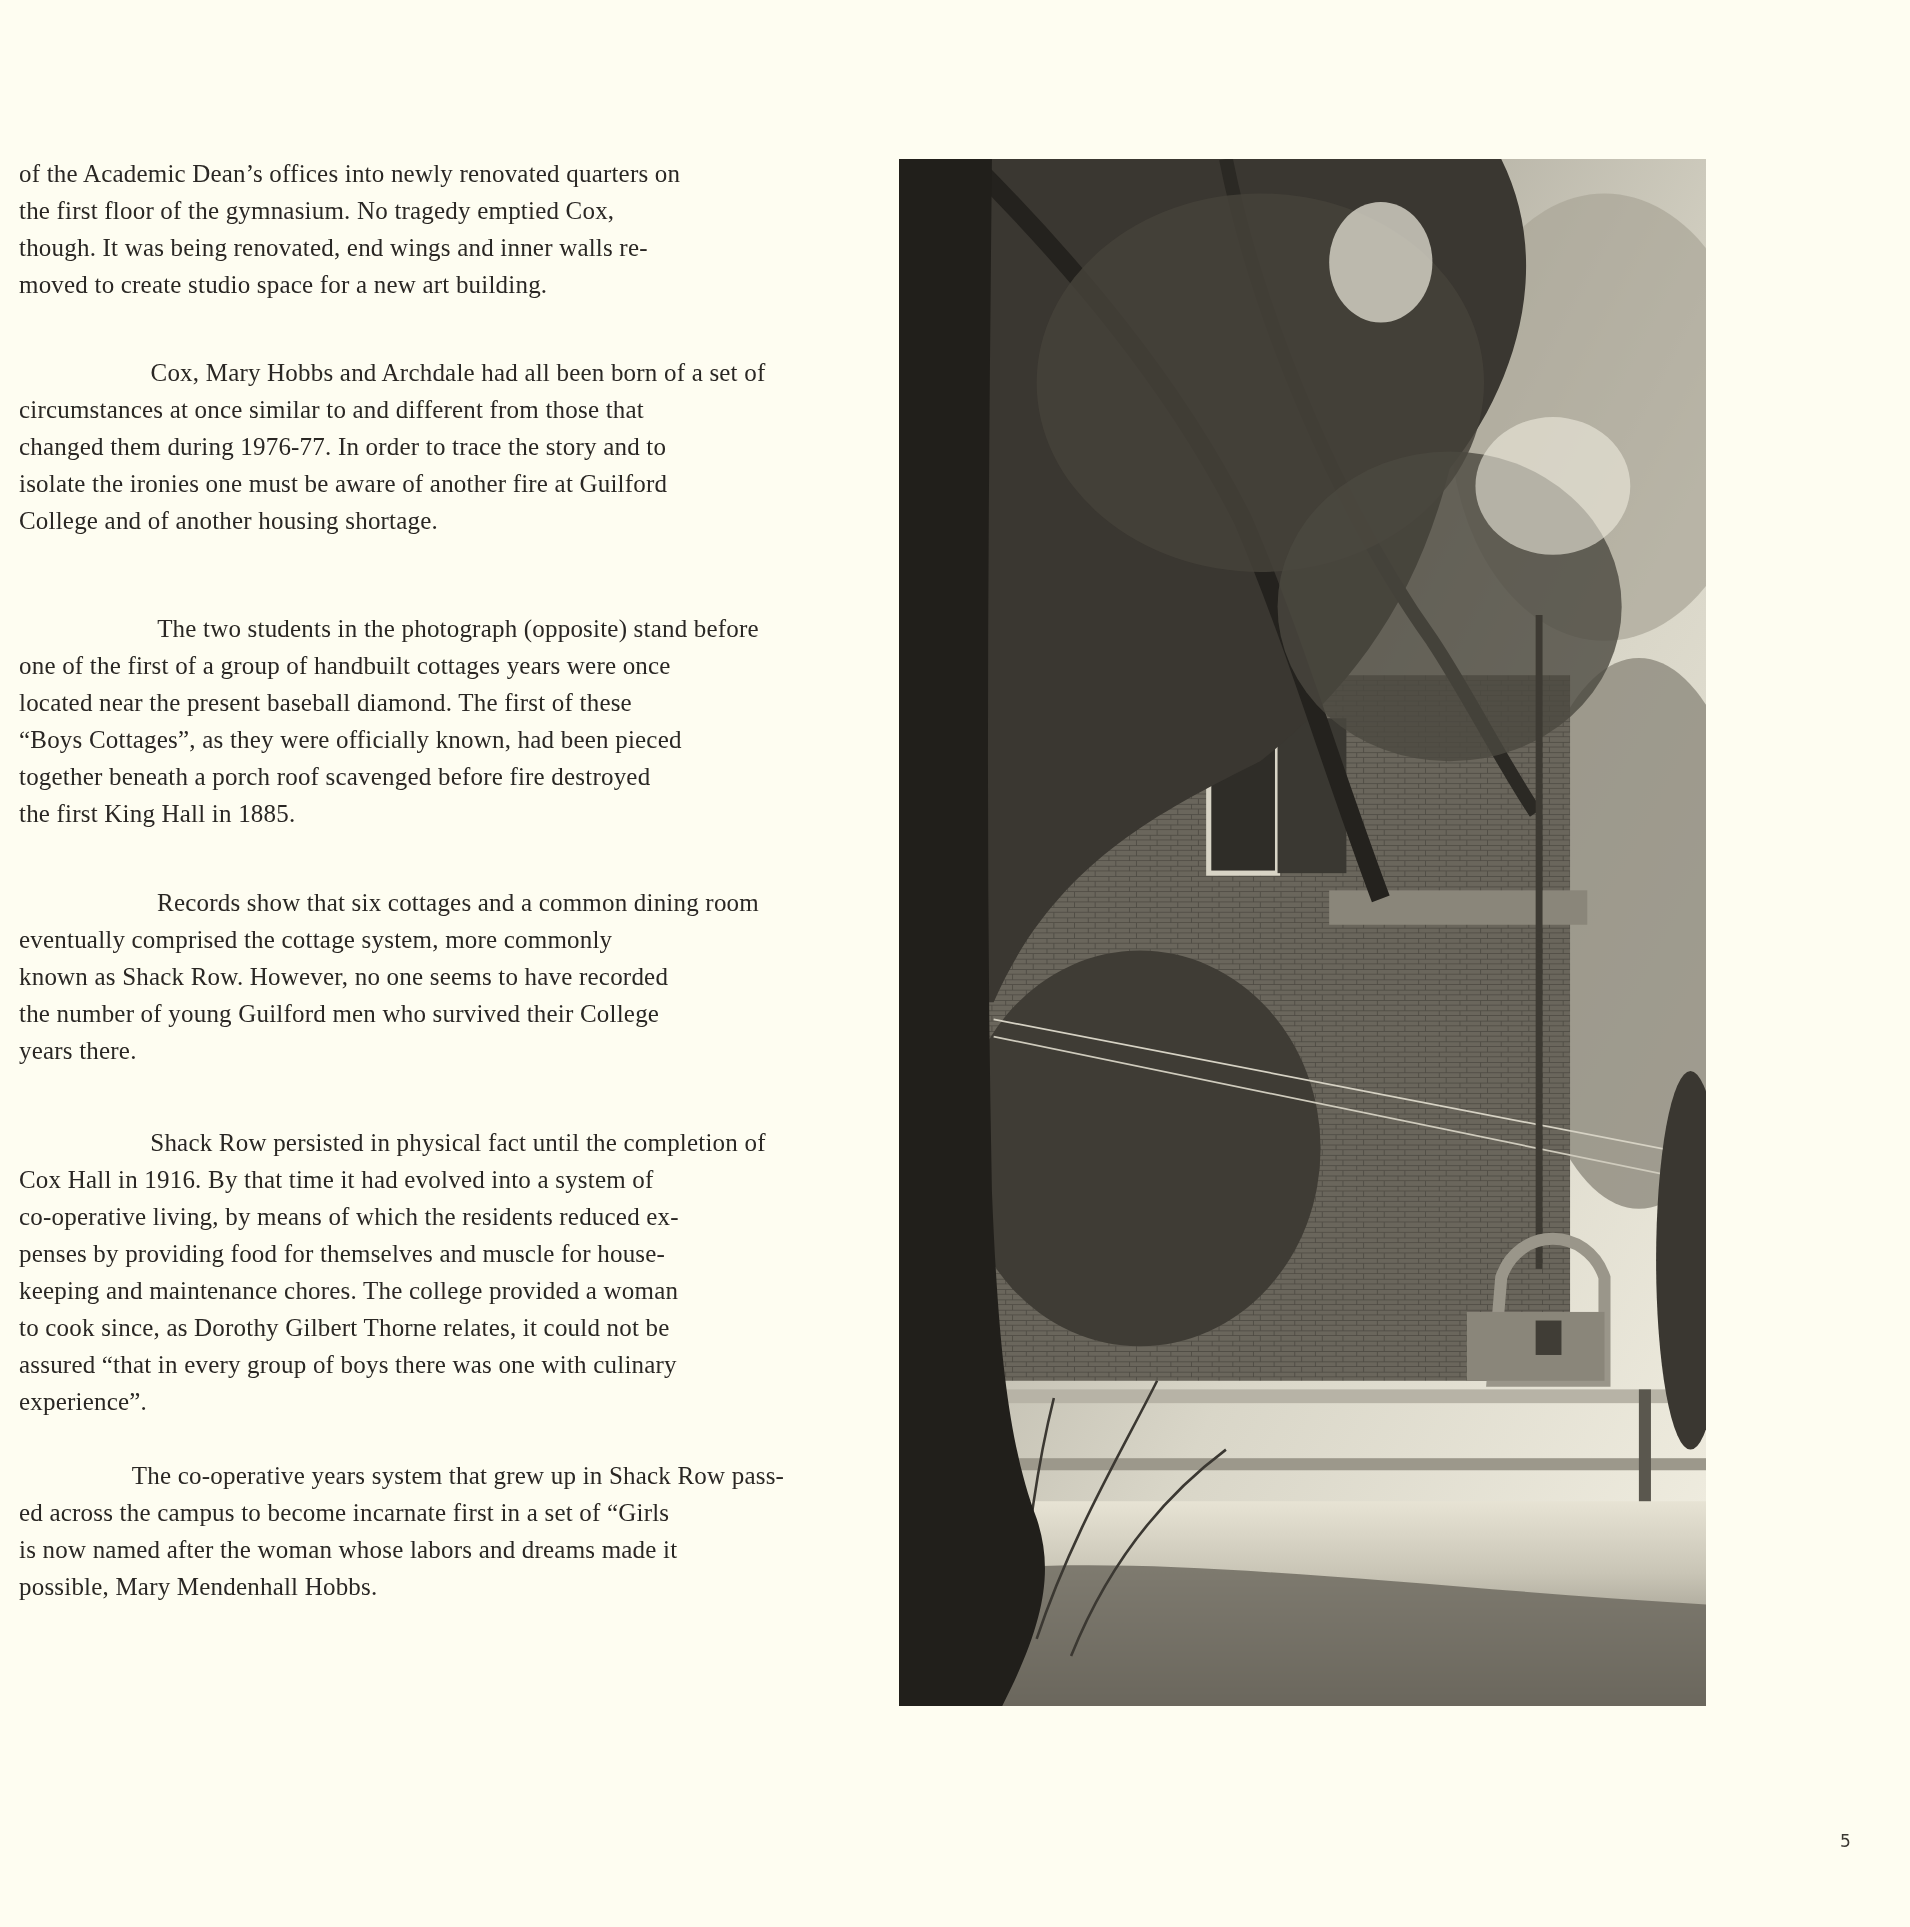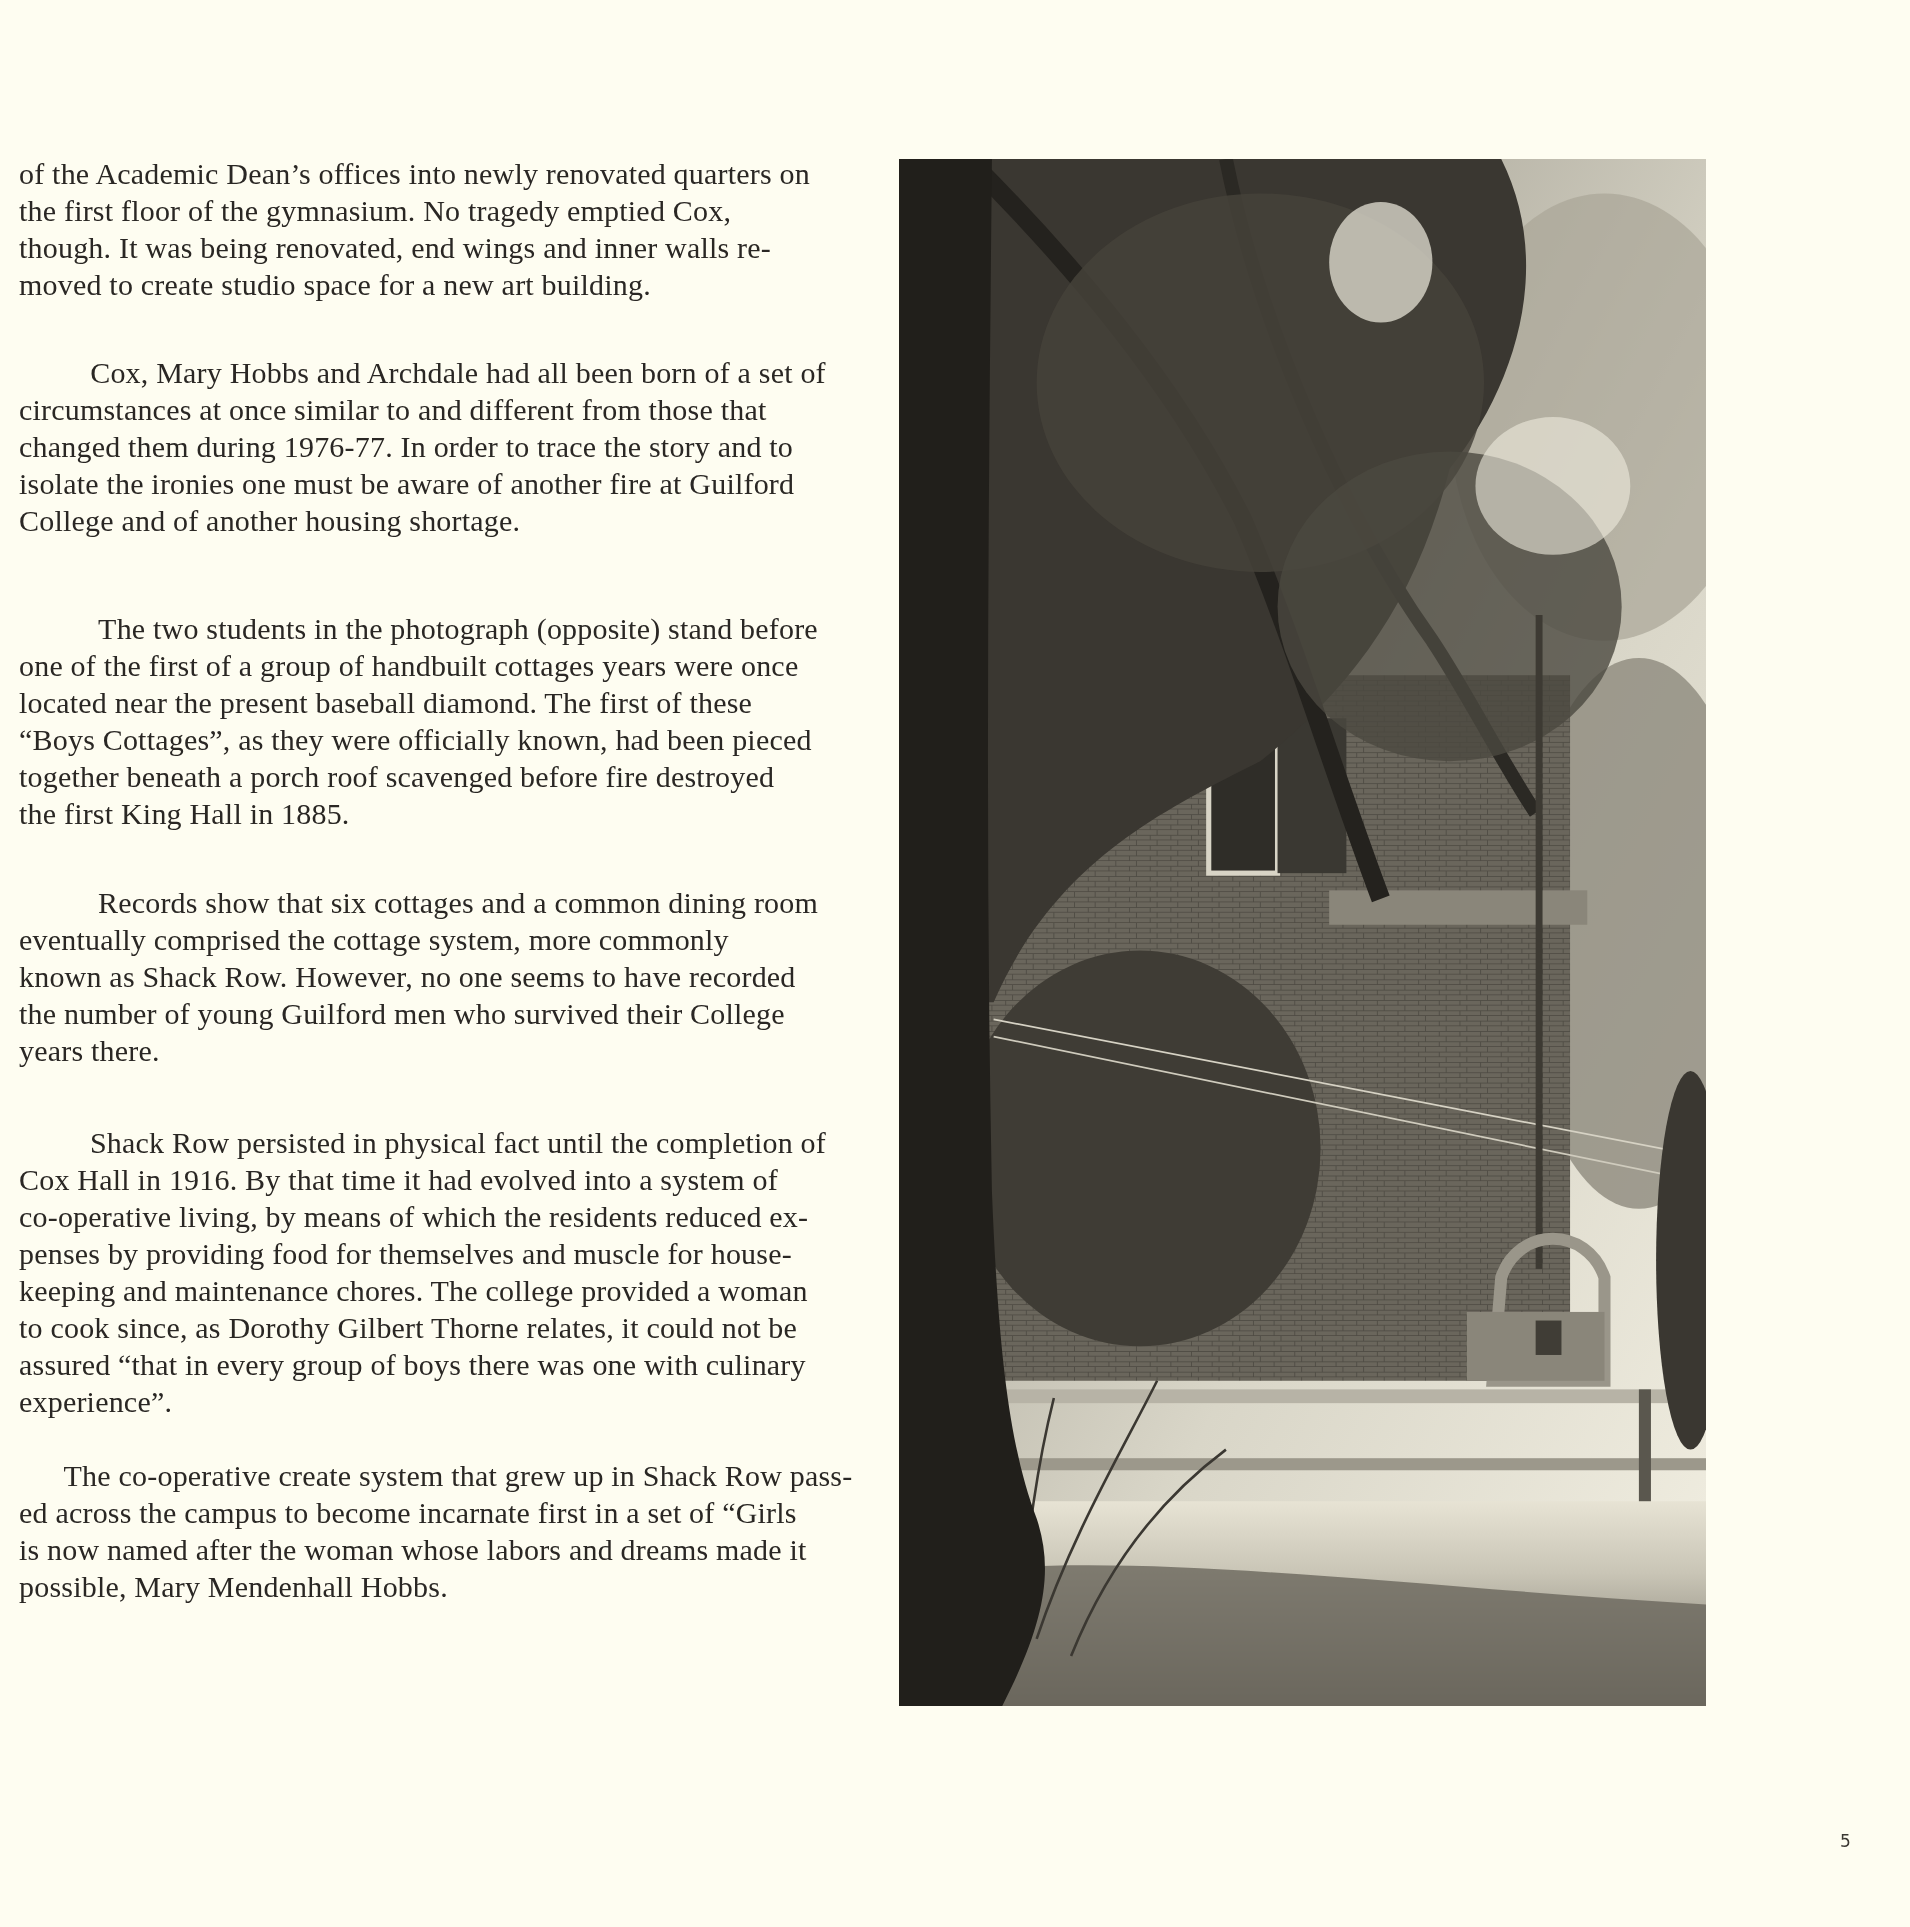--- a/index.html
+++ b/index.html
@@ -6,21 +6,21 @@
   body {
     width: 1910px; height: 1927px; position: relative; overflow: hidden;
     background: #fefdf1;
     font-family: "Liberation Serif", "DejaVu Serif", serif;
     color: #2a2724;
   }
   .text-column { position: absolute; left: 0; top: 0; width: 860px; height: 1927px; }
   .para { position: absolute; left: 19px; width: 843px; }
   .line {
     display: block; white-space: nowrap;
-    font-size: 30px; line-height: 37px; height: 37px;
+    font-size: 25px; line-height: 37px; height: 37px;
     letter-spacing: 0.2px;
   }
   .line.indent { padding-left: 35px; text-align: center; }
   .photo {
     position: absolute; left: 899px; top: 159px; width: 807px; height: 1547px;
     background: #5c5850; overflow: hidden;
   }
   .photo svg { display: block; width: 100%; height: 100%; }
   .page-number {
     position: absolute; left: 1840px; top: 1831px;
@@ -68,21 +68,21 @@
     <span class="line">Cox Hall in 1916.  By that time it had evolved into a system of</span>
     <span class="line">co-operative living, by means of which the residents reduced ex-</span>
     <span class="line">penses by providing food for themselves and muscle for house-</span>
     <span class="line">keeping and maintenance chores.  The college provided a woman</span>
     <span class="line">to cook since, as Dorothy Gilbert Thorne relates, it could not be</span>
     <span class="line">assured “that in every group of boys there was one with culinary</span>
     <span class="line">experience”.</span>
   </div>
 
   <div class="para" style="top:1457px;">
-    <span class="line indent">The co-operative create system that grew up in Shack Row pass-</span>
+    <span class="line indent">The co-operative years system that grew up in Shack Row pass-</span>
     <span class="line">ed across the campus to become incarnate first in a set of “Girls</span>
     <span class="line">is now named after the woman whose labors and dreams made it</span>
     <span class="line">possible, Mary Mendenhall Hobbs.</span>
   </div>
 </div>
 
 <div class="photo" title="Black-and-white photograph: large tree trunk at left, leafy canopy overhead, brick building with windows behind shrubs, power lines, a wooden fence rail and a small utility vehicle, gravel path and shaded lawn in foreground">
   <svg viewBox="0 0 938 1798" preserveAspectRatio="none">
     <defs>
       <linearGradient id="sky" x1="0" y1="0" x2="1" y2="1">

